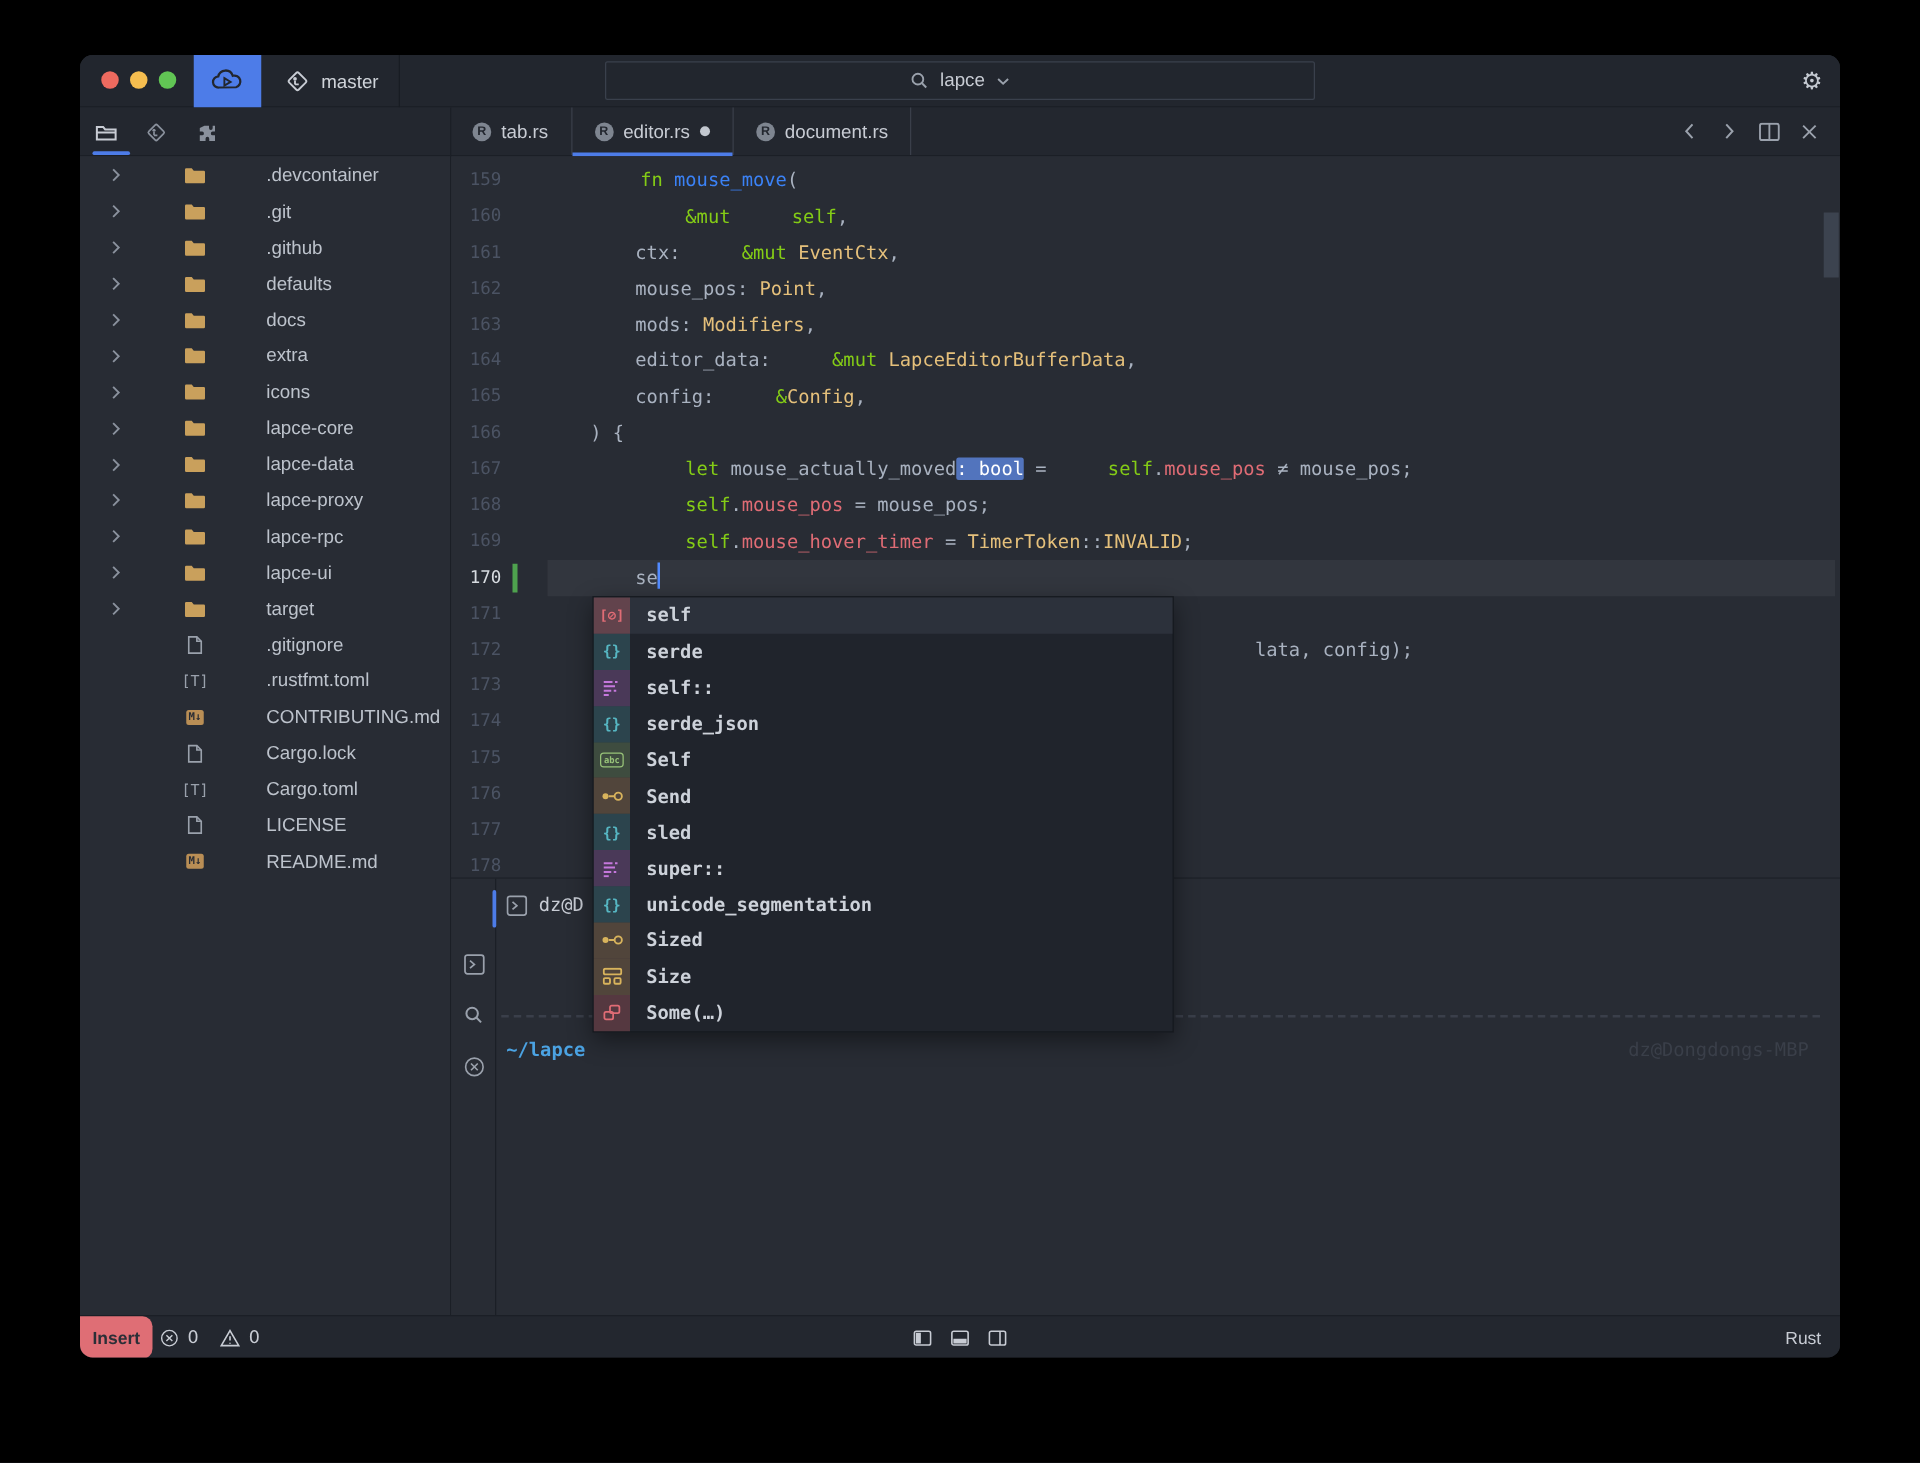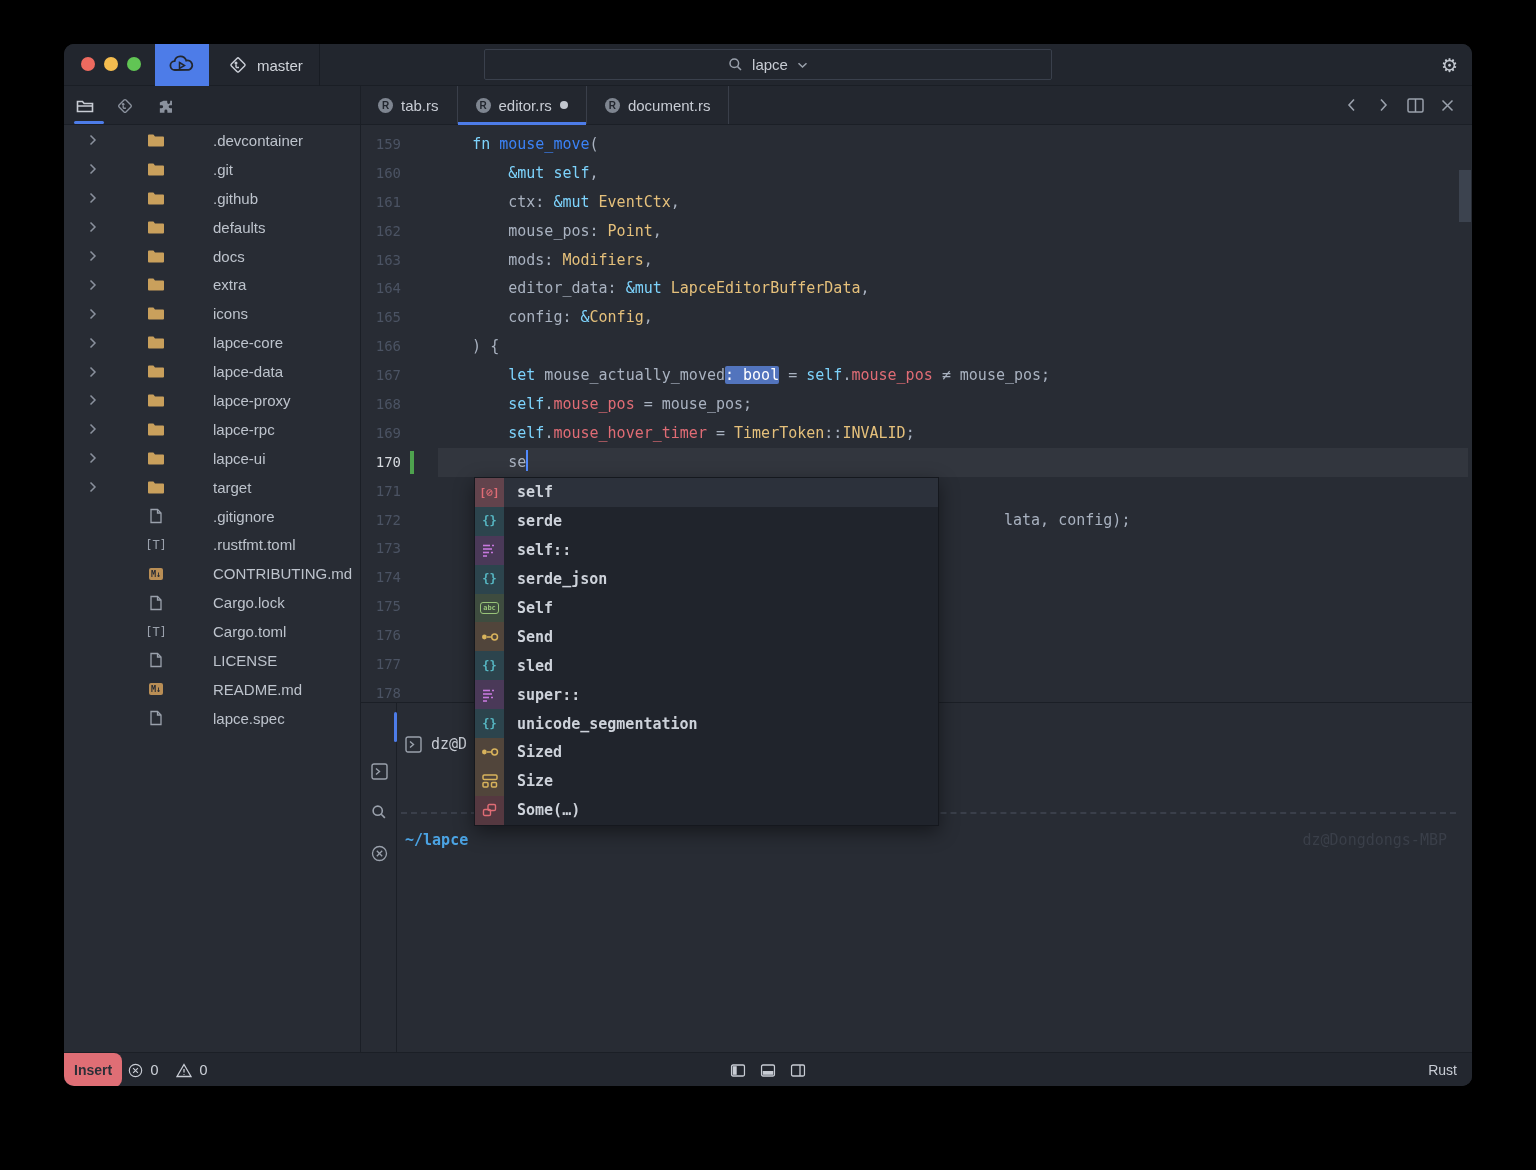--- a/index.html
+++ b/index.html
@@ -60,21 +60,21 @@
 
   
   .editor { position:absolute; left:297px; top:81px; width:1111px; height:577px; background:#282c34; overflow:hidden; }
   .gutter { position:absolute; left:0; top:5px; width:40px; text-align:right;
             font-family:"DejaVu Sans Mono", monospace; font-size:14px; color:#4b5363; }
   .gutter div { height:28.9px; line-height:28.9px; }
   .gutter .cur { color:#d7dbe0; }
   .codelines { position:absolute; left:75px; top:5px; font-family:"DejaVu Sans Mono", monospace;
                font-size:15px; color:#a9b2c0; white-space:pre; }
   .codelines div { height:28.9px; line-height:28.9px; }
-  .tk-kw{ color:#7dd3fc; } .tk-fn{ color:#3b82f6; } .tk-ty{ color:#e5c07b; }
+  .tk-kw{ color:#84cc16;margin-left:40px; } .tk-fn{ color:#3b82f6; } .tk-ty{ color:#e5c07b; }
   .tk-fld{ color:#e06c75; } .tk-pl{ color:#a9b2c0; }
   .tk-hl{ background:#5274bd; color:#ffffff; border-radius:2px; }
   .caret { display:inline-block; width:2px; height:21px; background:#528bff; vertical-align:-4px; }
   .cur-line-bg { position:absolute; left:77px; top:322.9px; width:1030px; height:28.9px;
                  background:rgba(255,255,255,0.05); }
   .git-bar { position:absolute; left:49px; top:326px; width:4px; height:23px; background:#4ea24e; }
   .frag { position:absolute; left:643px; top:380.7px; height:28.9px; line-height:28.9px;
           font-family:"DejaVu Sans Mono",monospace; font-size:15px; color:#a9b2c0; }
   .scroll-thumb { position:absolute; right:1px; top:45px; width:12px; height:52px; background:#3c434f; }
 
@@ -99,21 +99,21 @@
   .icn-abc { font-size:7px; font-weight:bold; border:1px solid currentColor; border-radius:3px; padding:1px 2px; }
 
   
   .term-divider { position:absolute; left:297px; top:658px; width:1111px; height:1px; background:#1b1f26; }
   .terminal { position:absolute; left:297px; top:659px; width:1111px; height:349px; background:#282c34; }
   .term-rail { position:absolute; left:0; top:0; width:36px; height:100%; border-right:1px solid #1b1f26; }
   .term-rail .ri { position:absolute; left:8px; width:20px; height:20px; display:flex;
                    align-items:center; justify-content:center; color:#9aa1ac; }
   .term-active-bar { position:absolute; left:33px; top:9px; width:3px; height:30px; background:#4d7ce8; border-radius:2px; }
   .term-head { position:absolute; left:44px; top:12px; display:flex; align-items:center; gap:9px;
-               color:#c8ccd4; font-family:"DejaVu Sans Mono",monospace; font-size:15px;margin-top:20px; }
+               color:#c8ccd4; font-family:"DejaVu Sans Mono",monospace; font-size:15px; }
   .term-head .clip { width:44px; overflow:hidden; white-space:nowrap; }
   .term-dash { position:absolute; left:40px; top:109px; width:1055px; border-top:2px dashed #3a3f4a; }
   .term-prompt { position:absolute; left:44px; top:128px; color:#4ba3e3; font-weight:bold;
                  font-family:"DejaVu Sans Mono",monospace; font-size:15px; }
   .term-host { position:absolute; right:25px; top:128px; color:#3a3f49;
                font-family:"DejaVu Sans Mono",monospace; font-size:15px; }
 
   
   .statusbar { position:absolute; left:0; top:1008px; width:100%; height:34px;
                background:#23272f; border-top:1px solid #1b1f26; }
@@ -470,30 +470,20 @@
             </svg>
           </span>
           <span class="tr-label">LICENSE</span>
         </div>
         <div class="tree-row">
           <span class="tr-chev"></span>
           <span class="tr-icon">
             <span class="ficon-md">M↓</span>
           </span>
           <span class="tr-label">README.md</span>
-        </div>
-        <div class="tree-row">
-          <span class="tr-chev"></span>
-          <span class="tr-icon">
-            <svg width="14" height="16" viewBox="0 0 14 16" fill="none" stroke="#9aa1ac" stroke-width="1.3">
-              <path d="M2 1.5 h6.5 l3.5 3.5 v9.5 h-10 z"></path>
-              <path d="M8.5 1.5 v3.5 h3.5"></path>
-            </svg>
-          </span>
-          <span class="tr-label">lapce.spec</span>
         </div>
       </div>
   </div>
   <div class="v-divider"></div>
 
   <div class="editor">
     <div class="cur-line-bg"></div>
     <div class="git-bar"></div>
     <div class="gutter" id="gutter-host">
         <div>159</div>

